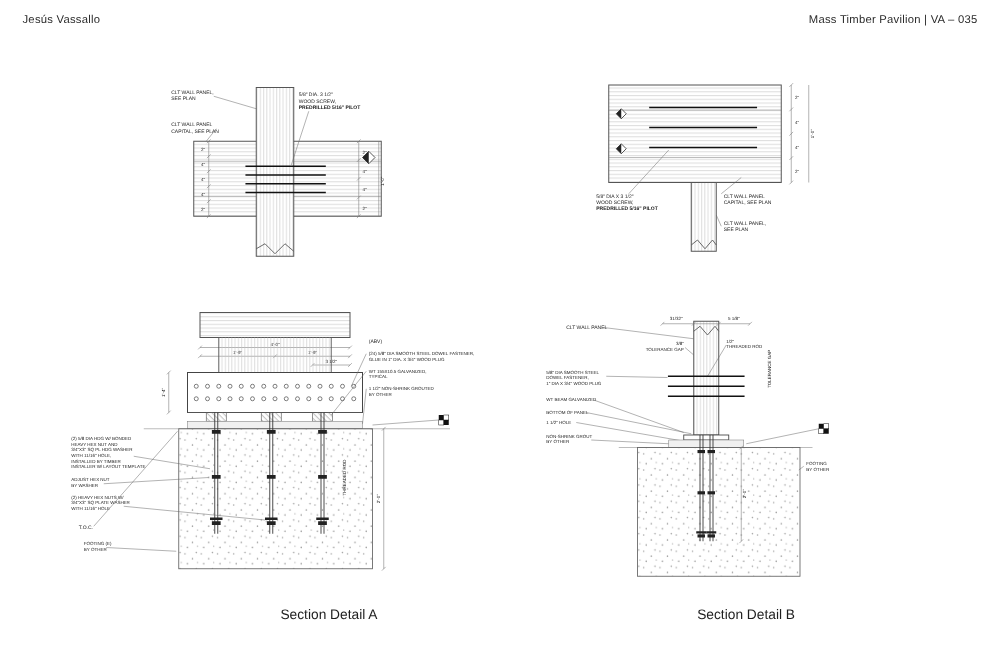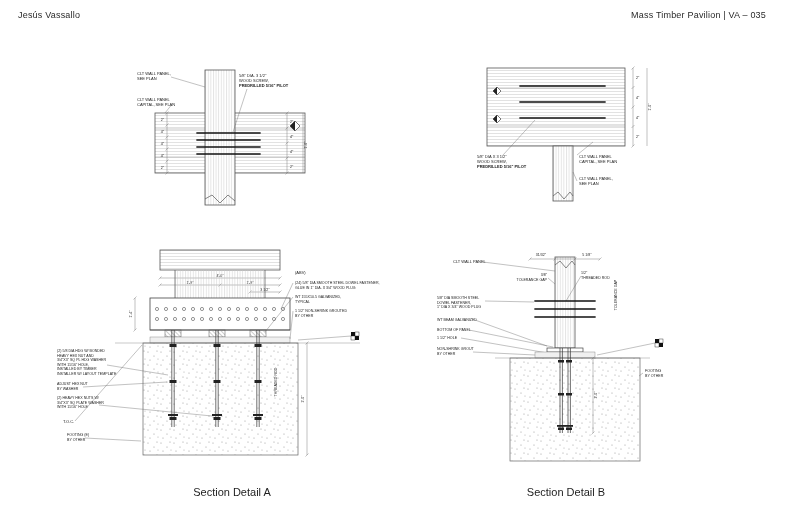--- a/index.html
+++ b/index.html
@@ -1,21 +1,21 @@
 <!DOCTYPE html>
 <html><head>
 <meta charset="utf-8">
 <style>
   html,body{margin:0;padding:0;background:#e8e8e8;}
   .sheet{position:relative;width:800px;height:517px;background:#ffffff;overflow:hidden;
          font-family:"Liberation Sans",sans-serif;color:#222;}
   .hdr{position:absolute;top:10px;font-size:9px;color:#2a2a2a;letter-spacing:0.2px;}
   .hdr-left{left:18px;}
-  .hdr-right{right:34px;text-align:left;padding-left:40px;}
-  .caption{position:absolute;font-size:11px;color:#1e1e1e;width:140px;text-align:center;}
+  .hdr-right{right:18px;text-align:left;padding-left:40px;}
+  .caption{position:absolute;font-size:11px;color:#1e1e1e;width:140px;text-align:right;}
   svg{position:absolute;overflow:visible;}
   svg text{font-family:"Liberation Sans",sans-serif;fill:#222;}
   .t4{font-size:4px;}
   .t36{font-size:3.6px;}
   .b{font-weight:bold;}
   .ln{stroke:#555;stroke-width:0.7;fill:none;}
   .thin{stroke:#888;stroke-width:0.45;fill:none;}
   .dim{stroke:#777;stroke-width:0.45;fill:none;}
   .bolt{stroke:#111;stroke-width:1.3;stroke-linecap:square;}
   .lead{stroke:#666;stroke-width:0.4;fill:none;}

